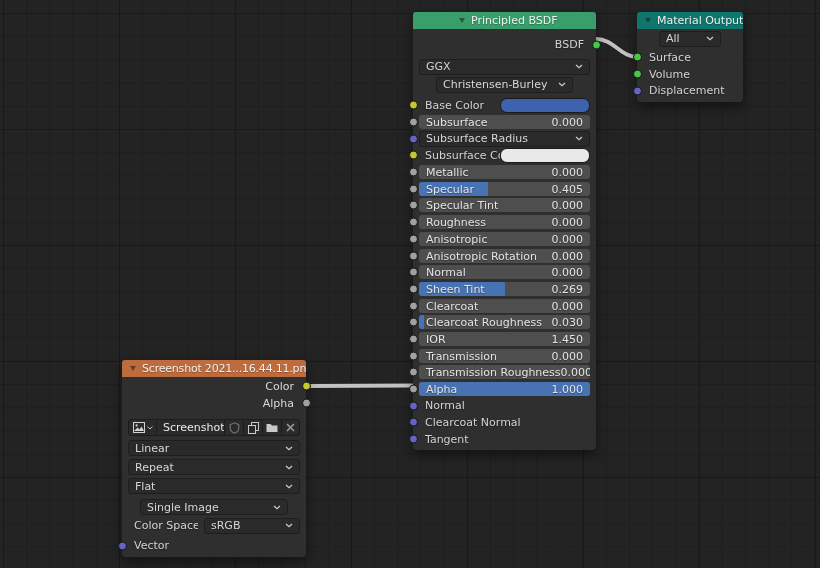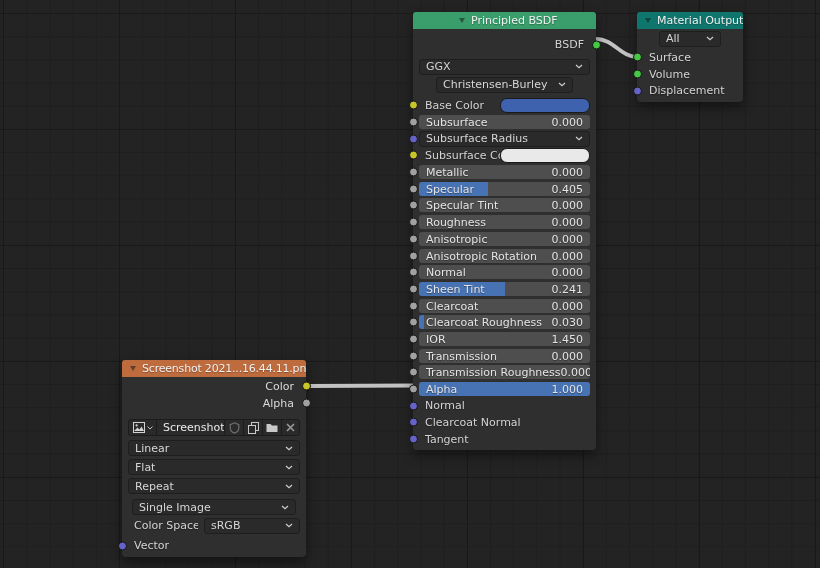--- a/index.html
+++ b/index.html
@@ -181,21 +181,21 @@
             <div class="slider">
               <span>Normal</span>
               <span>0.000</span>
             </div>
           </div>
           <div class="prow">
             <span class="socket l" style="background: rgb(161, 161, 161);"></span>
             <div class="slider">
               <span class="fill" style="background: rgb(71, 114, 179); width: 50%; position: absolute;"></span>
               <span>Sheen Tint</span>
-              <span>0.241</span>
+              <span>0.269</span>
             </div>
           </div>
           <div class="prow">
             <span class="socket l" style="background: rgb(161, 161, 161);"></span>
             <div class="slider">
               <span>Clearcoat</span>
               <span>0.000</span>
             </div>
           </div>
           <div class="prow">
@@ -349,40 +349,40 @@
               <span>Linear</span>
               <span class="chev">
                 <svg class="ic" width="8" height="5">
                   <path d="M1 1 L4 3.6 L7 1" stroke="#cfcfcf" stroke-width="1.2" fill="none"></path>
                 </svg>
               </span>
             </div>
           </div>
           <div class="menurow" style="margin: 5px 0px 0px; height: 14px;">
             <div class="menuw" style="margin: 0px;">
-              <span>Flat</span>
+              <span>Repeat</span>
               <span class="chev">
                 <svg class="ic" width="8" height="5">
                   <path d="M1 1 L4 3.6 L7 1" stroke="#cfcfcf" stroke-width="1.2" fill="none"></path>
                 </svg>
               </span>
             </div>
           </div>
           <div class="menurow" style="margin: 5px 0px 0px; height: 14px;">
             <div class="menuw" style="margin: 0px;">
-              <span>Repeat</span>
+              <span>Flat</span>
               <span class="chev">
                 <svg class="ic" width="8" height="5">
                   <path d="M1 1 L4 3.6 L7 1" stroke="#cfcfcf" stroke-width="1.2" fill="none"></path>
                 </svg>
               </span>
             </div>
           </div>
           <div class="menurow" style="margin: 7px 0px 0px; height: 14px;">
-            <div class="menuw" style="margin: 4px;">
+            <div class="menuw" style="margin: 12px;">
               <span>Single Image</span>
               <span class="chev">
                 <svg class="ic" width="8" height="5">
                   <path d="M1 1 L4 3.6 L7 1" stroke="#cfcfcf" stroke-width="1.2" fill="none"></path>
                 </svg>
               </span>
             </div>
           </div>
         </div>
       <div class="gap3"></div>

